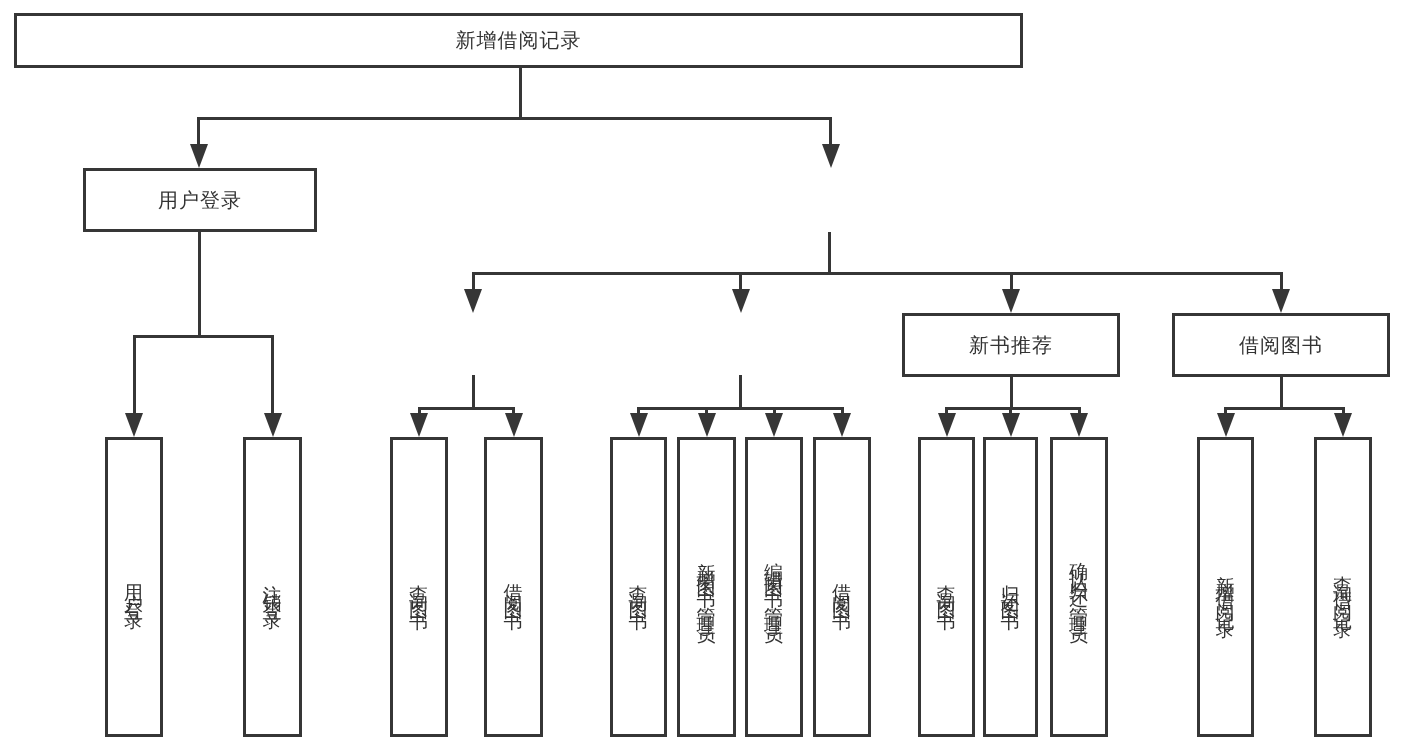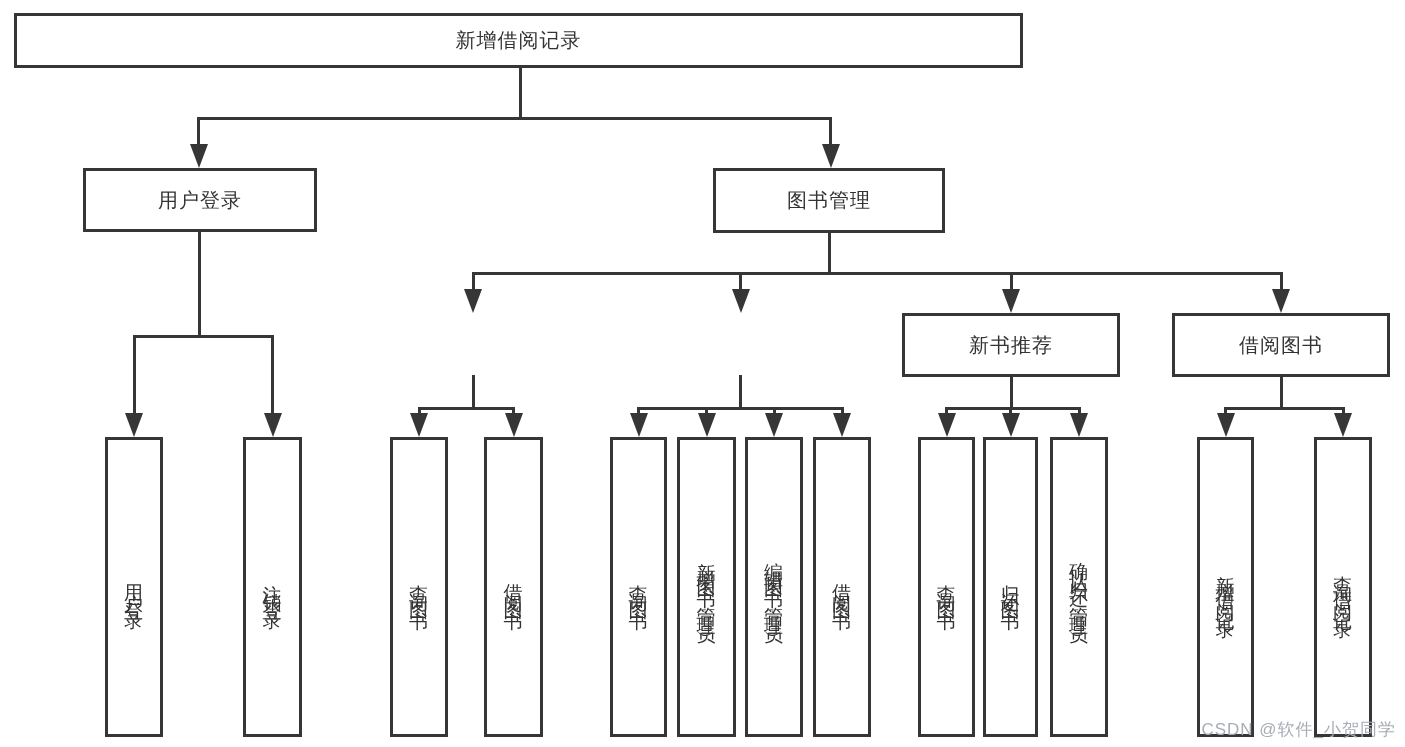--- a/index.html
+++ b/index.html
@@ -70,23 +70,20 @@
 
   <div class="vline" style="left:519px;top:68px;height:52px"></div>
   <div class="hline" style="left:197px;top:117px;width:635px"></div>
   <div class="vline" style="left:197px;top:117px;height:30px"></div>
   <div class="arrow" style="left:190px;top:144px"></div>
   <div class="vline" style="left:829px;top:117px;height:30px"></div>
   <div class="arrow" style="left:822px;top:144px"></div>
 
   <div class="box" style="left:83px;top:168px;width:234px;height:64px">
     <span>用户登录</span>
-  </div>
-  <div class="box" style="left:713px;top:168px;width:232px;height:65px">
-    <span>图书管理</span>
   </div>
 
   <div class="vline" style="left:198px;top:232px;height:106px"></div>
   <div class="hline" style="left:133px;top:335px;width:141px"></div>
   <div class="vline" style="left:133px;top:335px;height:80px"></div>
   <div class="arrow" style="left:125px;top:413px"></div>
   <div class="vline" style="left:271px;top:335px;height:80px"></div>
   <div class="arrow" style="left:264px;top:413px"></div>
 
   <div class="vline" style="left:828px;top:232px;height:42px"></div>
@@ -180,15 +177,14 @@
     <span class="vtext">确认归还（管理员）</span>
   </div>
 
   <div class="leaf" style="left:1197px;top:437px;width:57px;height:300px">
     <span class="vtext">新增借阅记录</span>
   </div>
   <div class="leaf" style="left:1314px;top:437px;width:58px;height:300px">
     <span class="vtext">查询借阅记录</span>
   </div>
 
-  <div class="watermark">CSDN @软件_小贺同学</div>
 
 </div>
 
 </body></html>

